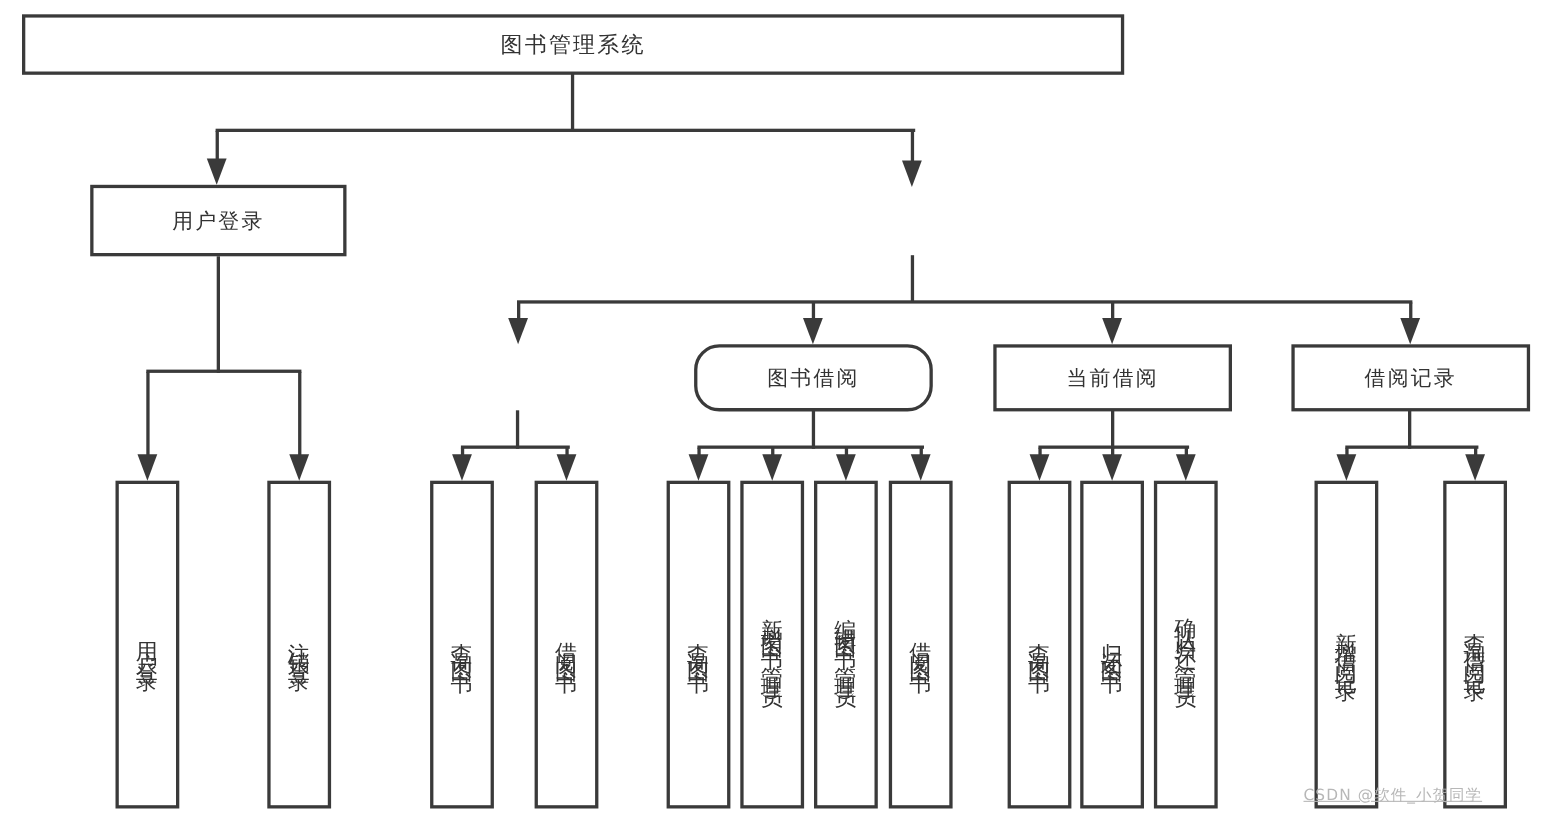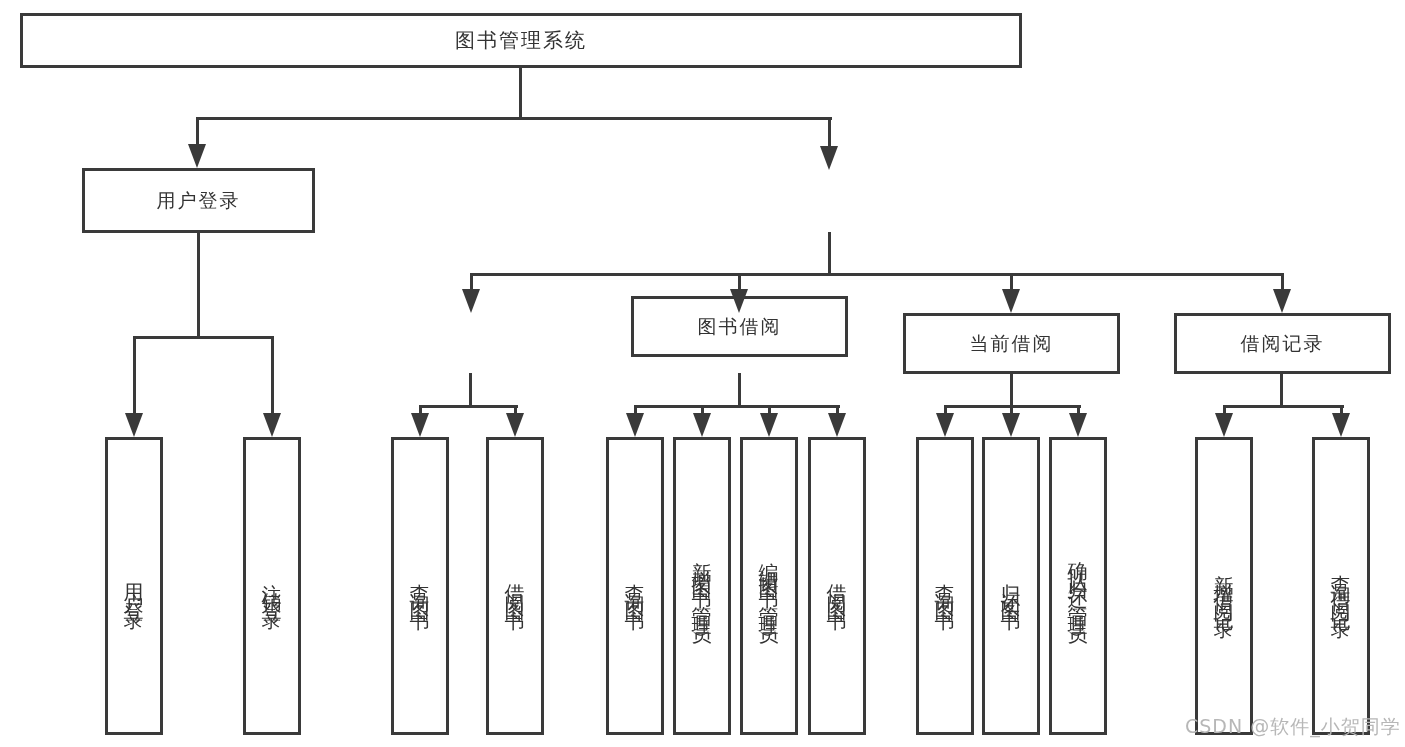--- a/index.html
+++ b/index.html
@@ -26,21 +26,21 @@
   .vlabel{
     writing-mode:vertical-rl;
     font-size:20px;letter-spacing:9px;line-height:1;
     color:var(--text);
   }
   
   #box-root{left:20px;top:13px;width:1002px;height:55px;text-align:center;}
   #box-user-login{left:82px;top:168px;width:233px;height:65px;}
   #box-book-mgmt{left:713px;top:170px;width:234px;height:63px;}
   #box-new-book{left:363px;top:313px;width:217px;height:61px;}
-  #box-book-borrow{left:631px;top:296px;width:217px;height:61px;}
+  #box-book-borrow{left:631px;top:313px;width:217px;height:61px;border-radius:23px;}
   #box-current-borrow{left:903px;top:313px;width:217px;height:61px;}
   #box-borrow-record{left:1174px;top:313px;width:217px;height:61px;}
   
   #leaf-ul-login{left:105px;}
   #leaf-ul-logout{left:243px;}
   #leaf-nb-query{left:391px;}
   #leaf-nb-borrow{left:486px;}
   #leaf-bb-query{left:606px;}
   #leaf-bb-add{left:673px;}
   #leaf-bb-edit{left:740px;}
@@ -53,22 +53,22 @@
   
   .cline{position:absolute;background:var(--line);}
   .ahead{
     position:absolute;width:0;height:0;
     border-left:9px solid transparent;
     border-right:9px solid transparent;
     border-top:24px solid var(--line);
   }
   #watermark{
     position:absolute;left:1185px;top:714px;
-    font-size:19px;color:var(--wm);letter-spacing:1px;
-    white-space:nowrap;z-index:9;
+    font-size:14px;color:var(--wm);letter-spacing:1px;
+    white-space:nowrap;z-index:9;text-decoration:underline;
   }
 </style>
 </head>
 <body>
 
 <div id="canvas">
 
   <div class="node" id="box-root">
     <span class="hlabel">图书管理系统</span>
   </div>

